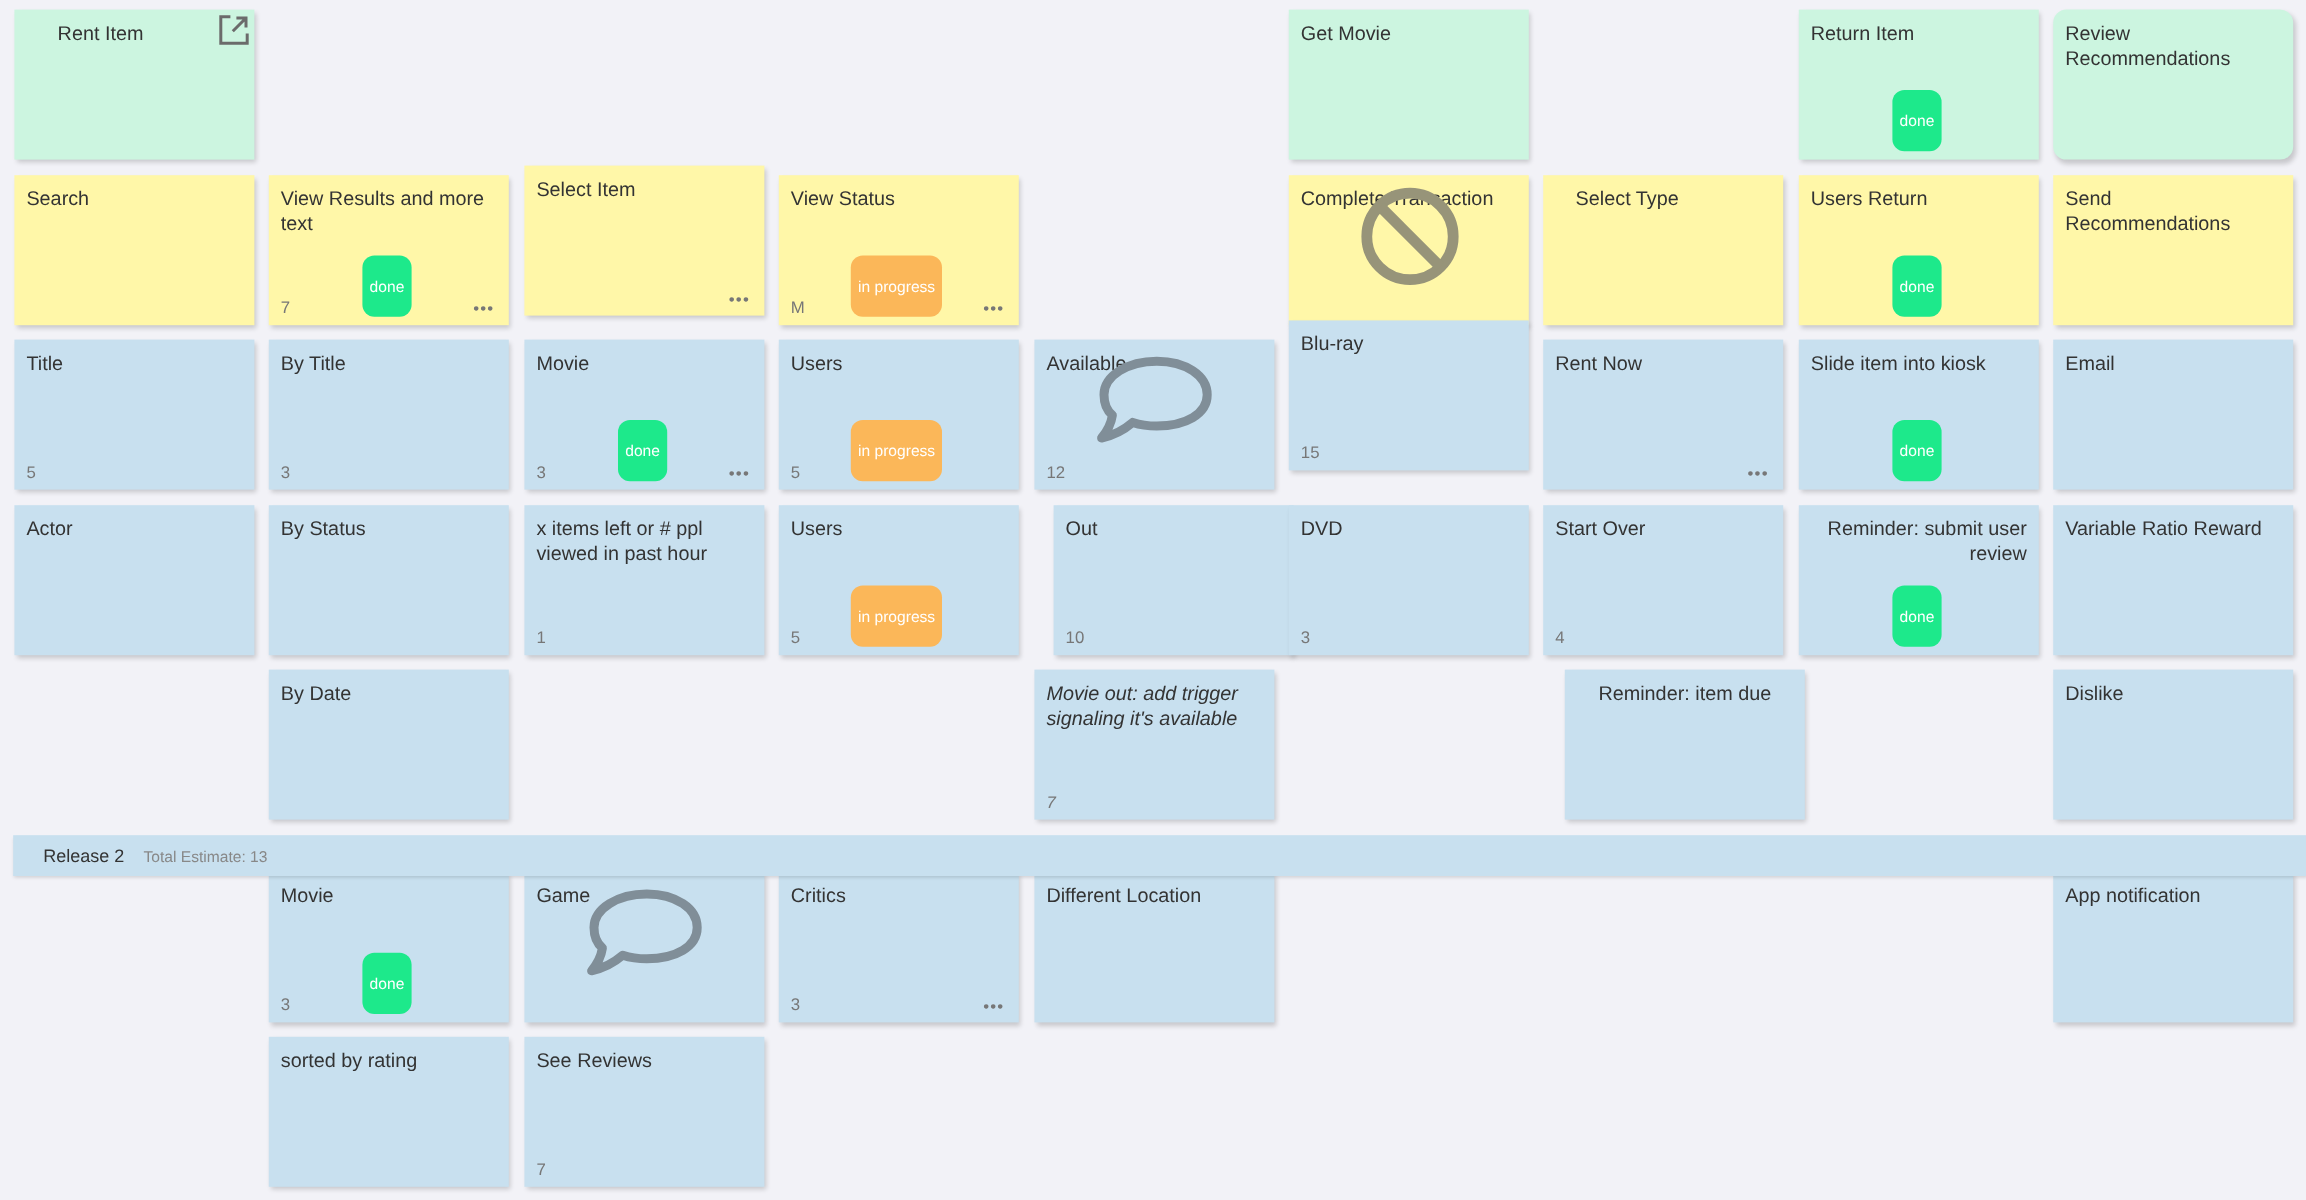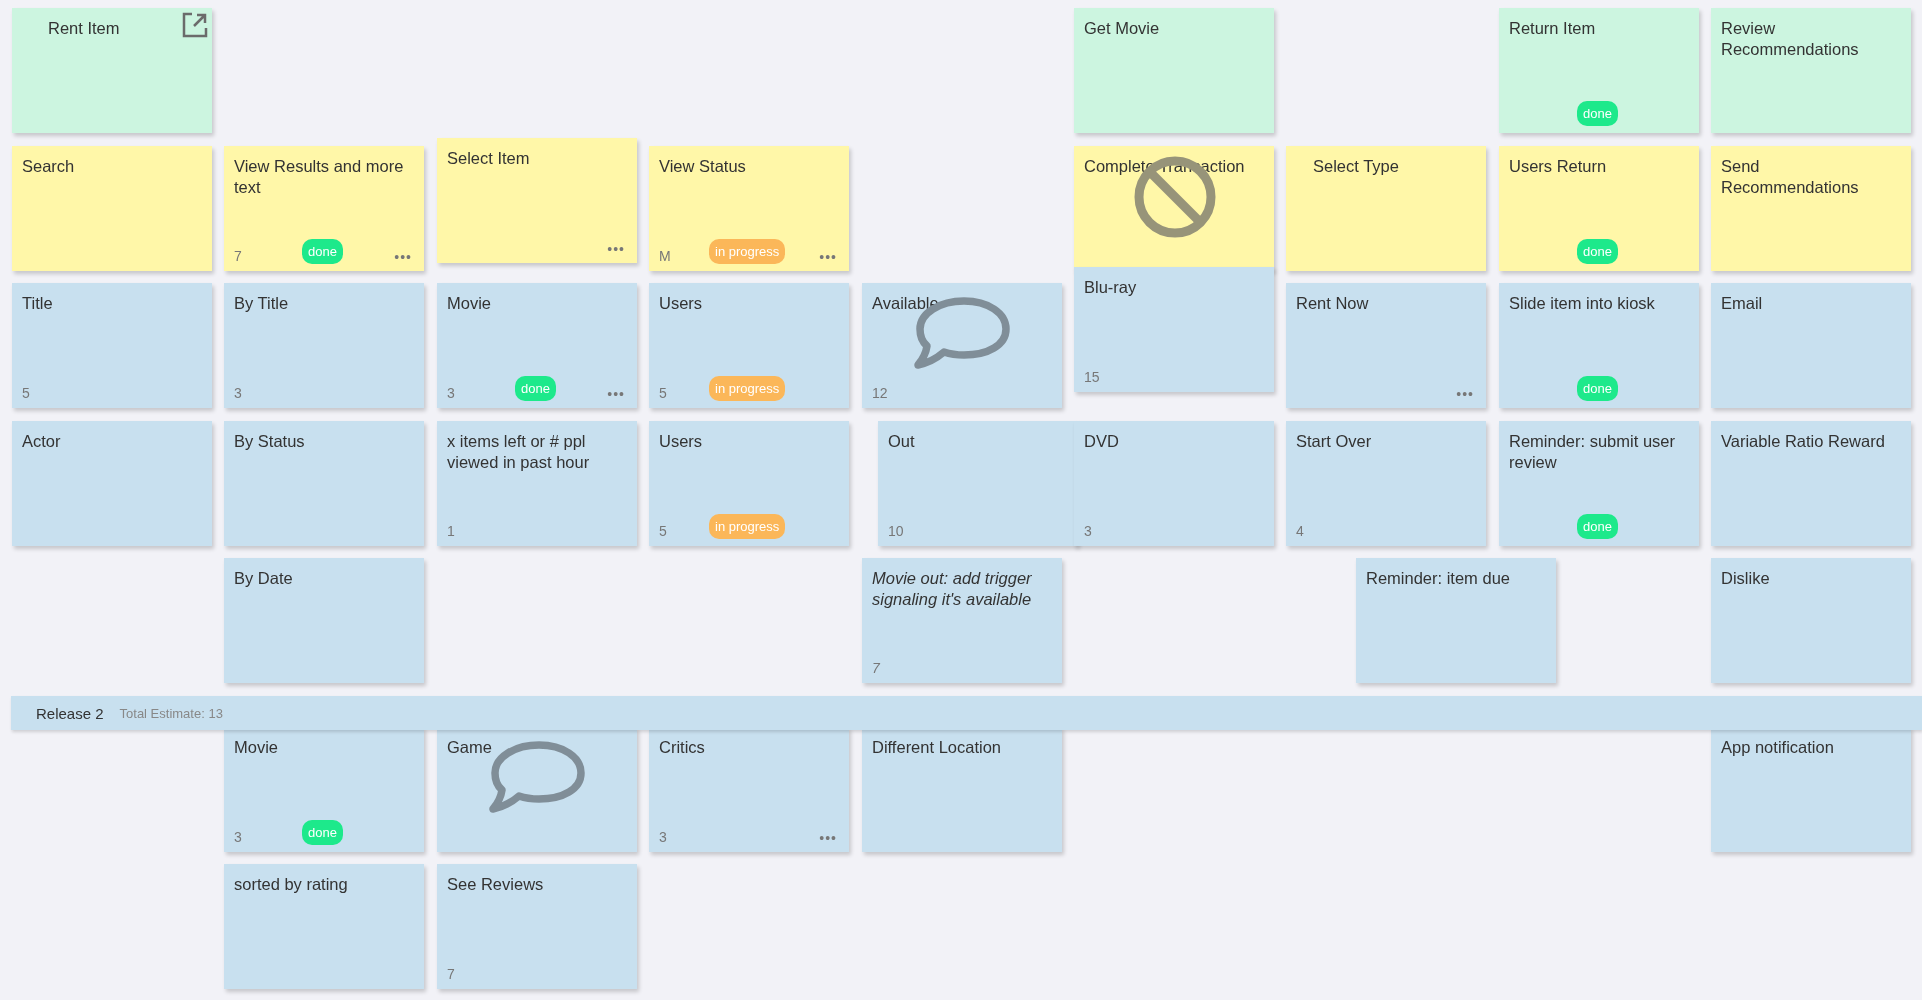--- a/index.html
+++ b/index.html
@@ -25,21 +25,21 @@
     font-size: 16.5px; line-height: 21px; color: #333;
     position: relative; z-index: 1;
   }
   .card .estimate {
     position: absolute; left: 10px; bottom: 7px;
     font-size: 14px; color: #777;
   }
   .card .badge {
     position: absolute; bottom: 7px;
     font-size: 13px; color: #fff;
-    padding: 4px 6px; border-radius: 10px;
+    padding: 17px 6px; border-radius: 10px;
     line-height: 17px;
   }
   .badge.done { background: #1de98b; left: 78px; }
   .badge.progress { background: #fbb759; left: 60px; }
   .card .menu {
     position: absolute; right: 12px; bottom: 8px;
     font-size: 14px; color: #777; letter-spacing: 1px; line-height: 12px;
   }
   .overlay-icon { position: absolute; z-index: 2; pointer-events: none; }
   .release-bar {
@@ -63,21 +63,21 @@
           <path d="M12 14 L23 3 M15 3 H23 V11" fill="none" stroke="#6b6b6b" stroke-width="2.5"></path>
         </svg></span>
     </div>
     <div class="card green" style="left: 1074px; top: 8px;">
       <div class="title">Get Movie</div>
     </div>
     <div class="card green" style="left: 1499px; top: 8px;">
       <div class="title">Return Item</div>
       <span class="badge done">done</span>
     </div>
-    <div class="card green" style="left: 1711px; top: 8px;">
+    <div class="card green" style="left: 1711px; top: 8px; border-radius: 11px;">
       <div class="title">Review Recommendations</div>
     </div>
     <div class="card yellow" style="left: 12px; top: 146px;">
       <div class="title">Search</div>
     </div>
     <div class="card yellow" style="left: 224px; top: 146px;">
       <div class="title">View Results and more text</div>
       <span class="estimate">7</span>
       <span class="badge done">done</span>
       <span class="menu">•••</span>
@@ -170,35 +170,35 @@
       <span class="estimate">10</span>
     </div>
     <div class="card blue" style="left: 1074px; top: 421px;">
       <div class="title">DVD</div>
       <span class="estimate">3</span>
     </div>
     <div class="card blue" style="left: 1286px; top: 421px;">
       <div class="title">Start Over</div>
       <span class="estimate">4</span>
     </div>
-    <div class="card blue" style="left: 1499px; top: 421px;">
+    <div class="card blue" style="left: 1499px; top: 421px; text-align: right;">
       <div class="title">Reminder: submit user review</div>
       <span class="badge done">done</span>
     </div>
     <div class="card blue" style="left: 1711px; top: 421px;">
       <div class="title">Variable Ratio Reward</div>
     </div>
     <div class="card blue" style="left: 224px; top: 558px;">
       <div class="title">By Date</div>
     </div>
     <div class="card blue" style="left: 862px; top: 558px; font-style: italic;">
       <div class="title">Movie out: add trigger signaling it's available</div>
       <span class="estimate">7</span>
     </div>
-    <div class="card blue" style="left: 1356px; top: 558px;">
+    <div class="card blue" style="left: 1304px; top: 558px; text-align: center;">
       <div class="title">Reminder: item due</div>
     </div>
     <div class="card blue" style="left: 1711px; top: 558px;">
       <div class="title">Dislike</div>
     </div>
     <div class="card blue" style="left: 224px; top: 727px;">
       <div class="title">Movie</div>
       <span class="estimate">3</span>
       <span class="badge done">done</span>
     </div>

